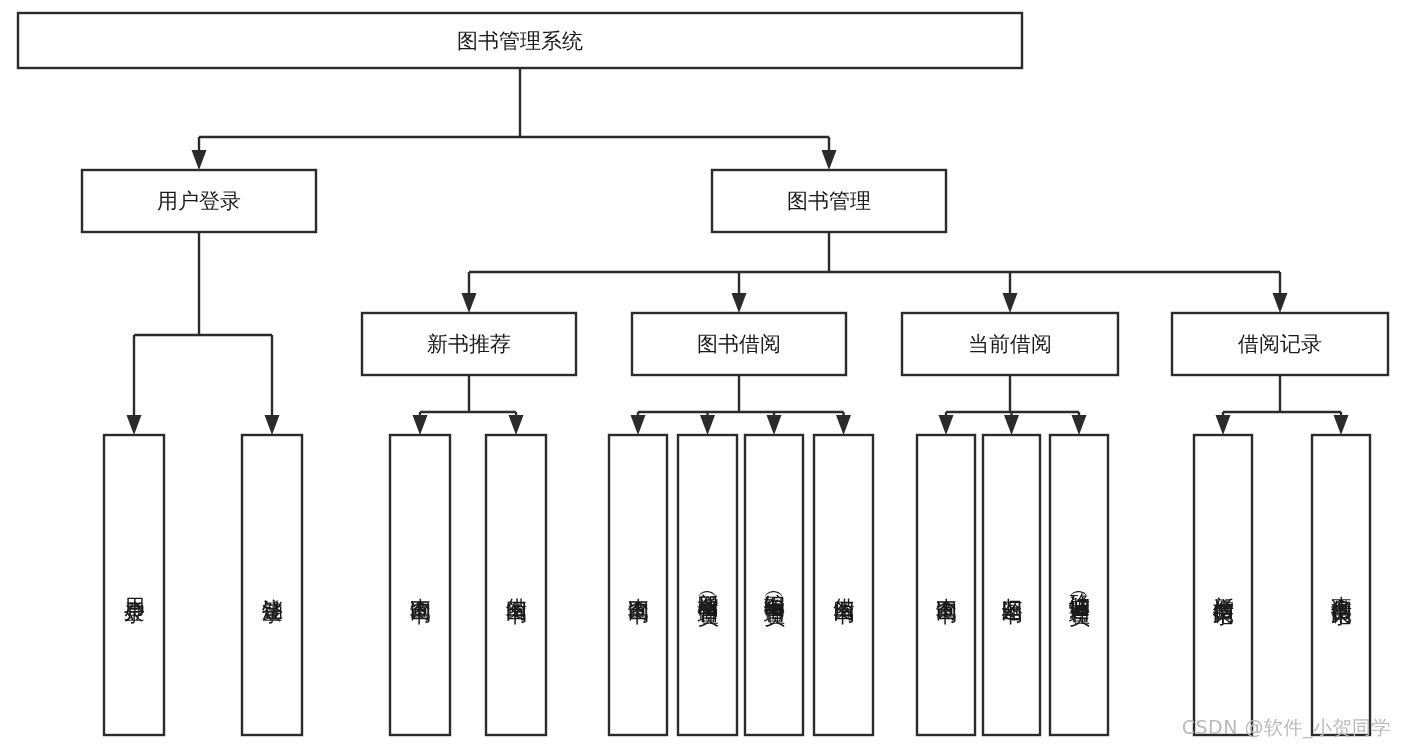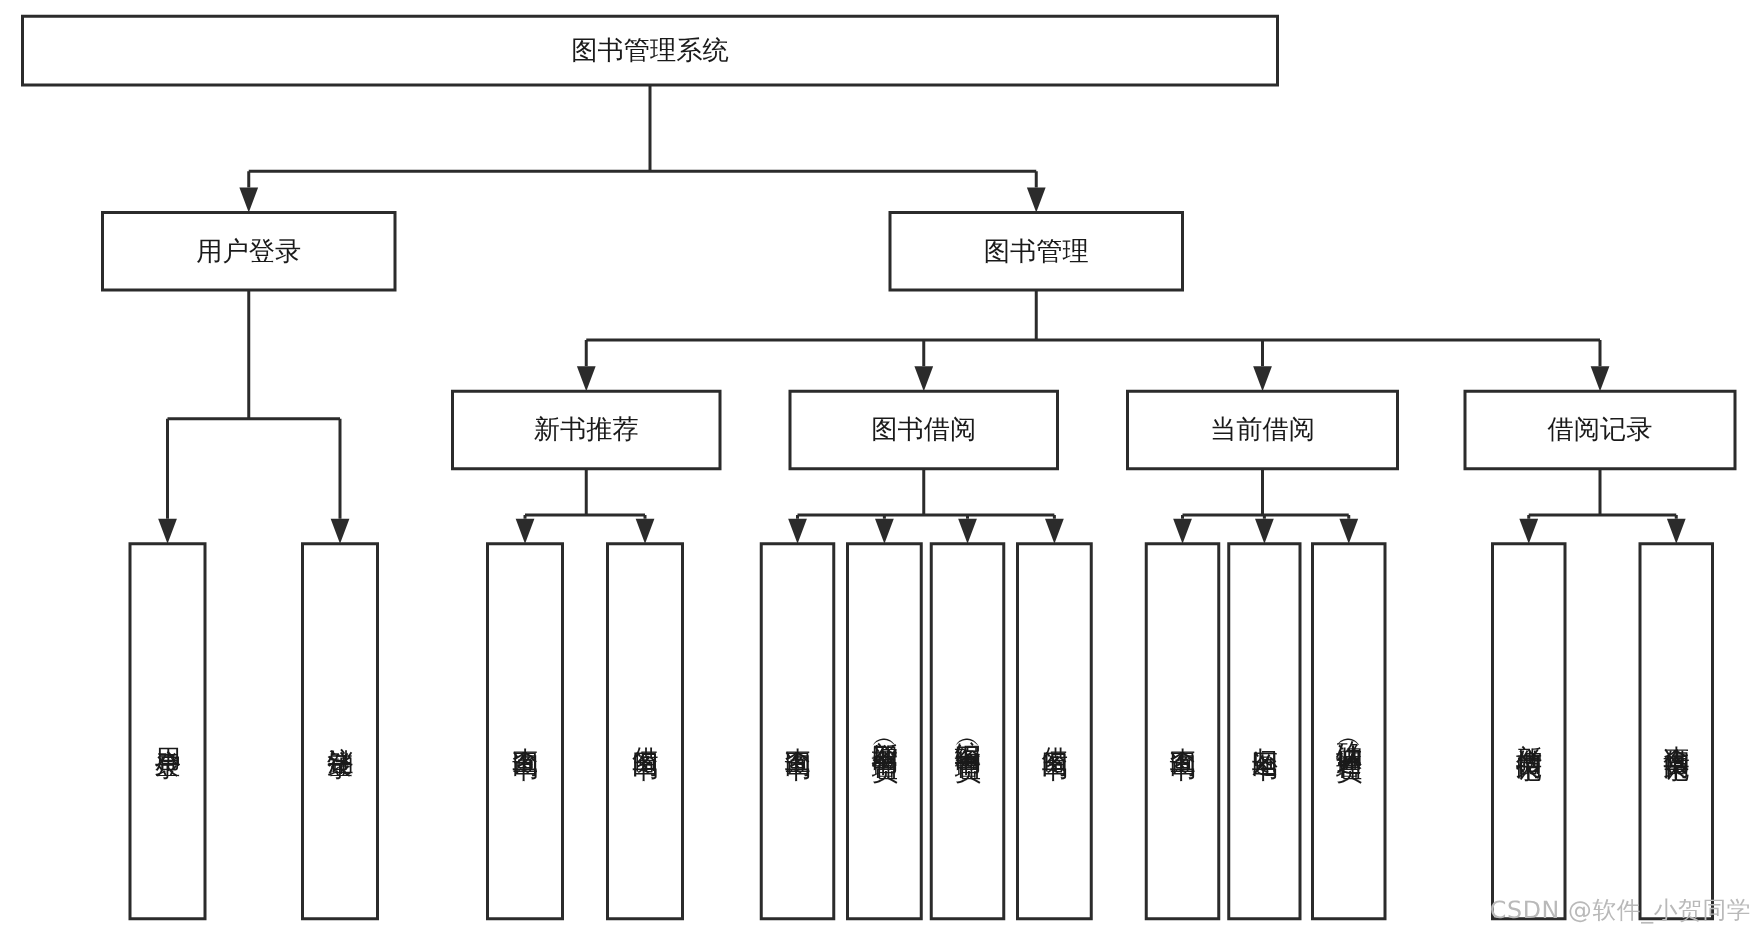--- a/index.html
+++ b/index.html
@@ -59,21 +59,21 @@
     letter-spacing: 2px;
     display: flex;
     align-items: center;
     justify-content: center;
     text-align: center;
     white-space: pre;
     pointer-events: none;
   }
   .watermark {
     position: absolute;
-    right: 4px;
+    right: 14px;
     bottom: 6px;
     font-family: "DejaVu Sans", "Liberation Sans", sans-serif;
     font-size: 19px;
     color: #b9b9b9;
     white-space: nowrap;
     letter-spacing: 0.5px;
   }
 </style>
 </head>
 <body>

